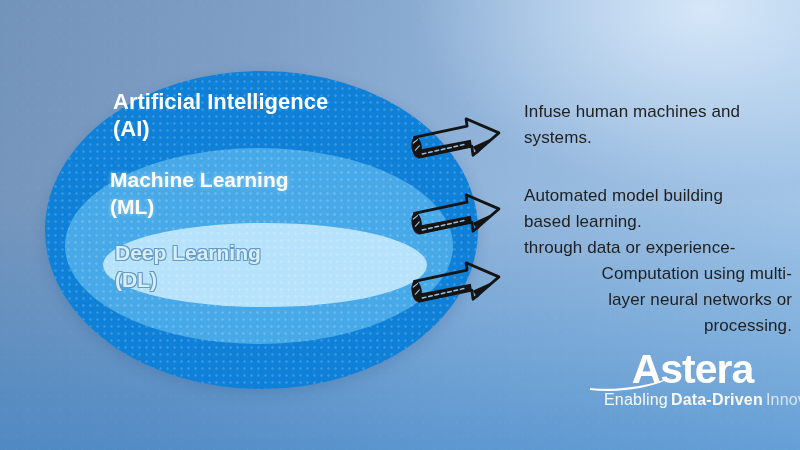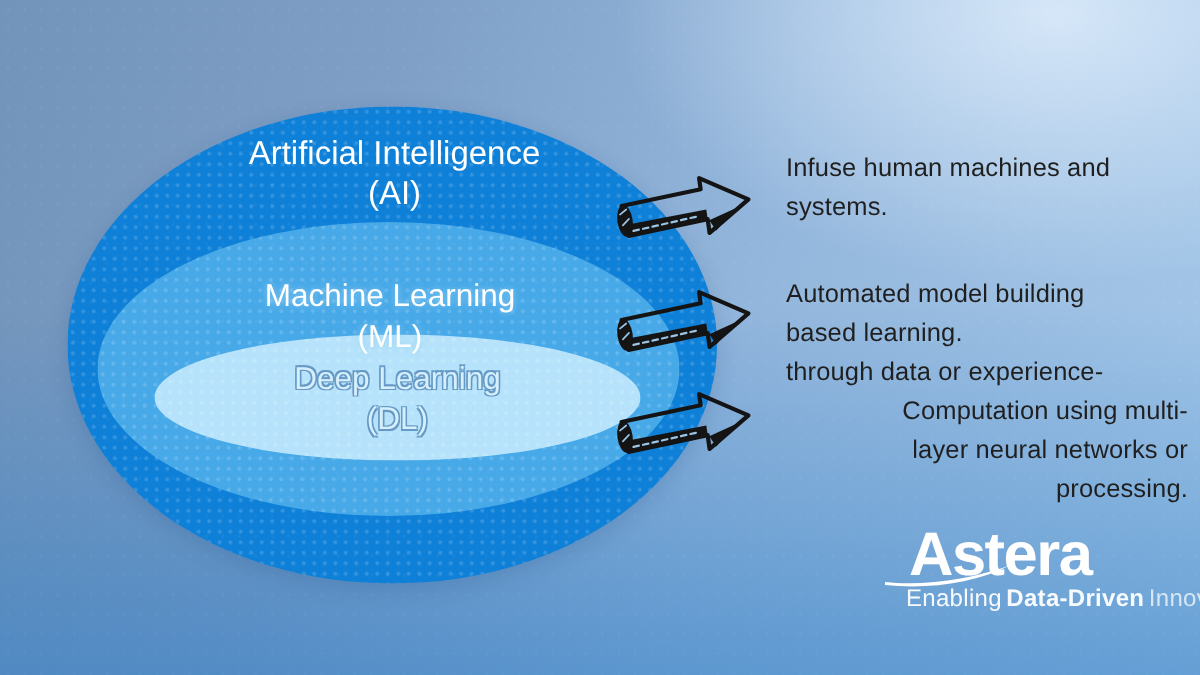--- a/index.html
+++ b/index.html
@@ -16,36 +16,36 @@
     background-image:radial-gradient(rgba(255,255,255,0.25) 0.8px, transparent 1.2px);
     background-size:11px 13px;opacity:0.14;
   }
   .ring{position:absolute;border-radius:50%;
     background-image:radial-gradient(rgba(255,255,255,0.16) 1px, transparent 1.6px);
     background-size:7px 7px;
   }
   .ring-ai{left:45px;top:71px;width:433px;height:318px;box-shadow:0 4px 14px rgba(20,60,110,0.18);}
   .ring-ml{left:65px;top:148px;width:388px;height:196px;}
   .ring-dl{left:103px;top:223px;width:324px;height:84px;}
-  .ring-label{position:absolute;text-align:center;color:#ffffff;font-weight:400;z-index:3;}
+  .ring-label{position:absolute;text-align:left;color:#ffffff;font-weight:700;z-index:3;}
   .label-ai{left:113px;top:88px;width:300px;font-size:22px;line-height:27px;}
   .label-ml{left:110px;top:166px;width:300px;font-size:21px;line-height:27px;
-    text-shadow:0 0 5px rgba(150,210,245,0.9);margin-top:18px;}
+    text-shadow:0 0 5px rgba(150,210,245,0.9);}
   .label-dl{left:115px;top:239px;width:300px;font-size:21px;line-height:27px;color:#d6effd;
     text-shadow:-1px -1px 0 #6699c5,1px -1px 0 #6699c5,-1px 1px 0 #6699c5,1px 1px 0 #6699c5;}
   .arrow{position:absolute;width:102px;height:52px;z-index:4;}
   .arrow-1{left:404px;top:114px;}
   .arrow-2{left:404px;top:190px;}
   .arrow-3{left:404px;top:258px;}
   .desc{position:absolute;left:524px;width:268px;color:#1f1f1f;
     font-size:17px;line-height:26px;font-weight:400;letter-spacing:0.1px;}
   .desc-1{top:99px;}
   .desc-2{top:183px;}
   .desc-3{top:261px;text-align:right;}
-  .logo{position:absolute;left:604px;top:346px;width:175px;color:#fff;z-index:5;}
+  .logo{position:absolute;left:604px;top:346px;width:175px;color:#fff;z-index:5;text-align:center;}
   .logo-brand{position:relative;font-size:41px;font-weight:700;letter-spacing:-1px;line-height:46px;padding-left:2px;}
   .logo-swoosh{position:absolute;left:-14px;top:30px;width:84px;height:16px;}
   .logo-tagline{font-size:16px;line-height:14px;margin-top:1px;letter-spacing:0.2px;white-space:nowrap;color:rgba(255,255,255,0.95);}
   .logo-tagline .tag-bold{font-weight:700;}
   .logo-tagline .tag-light{color:rgba(255,255,255,0.72);}
   .tag-sep{display:inline-block;width:3px;}
 </style>
 </head>
 <body>
 

